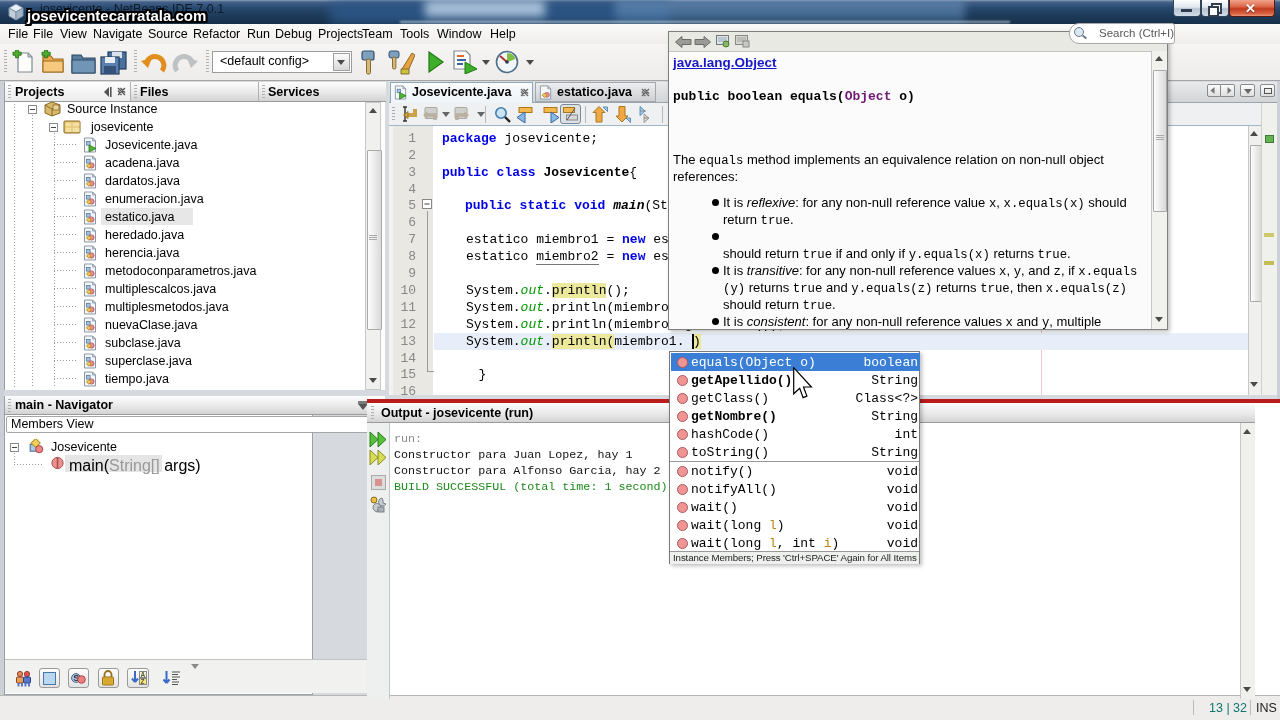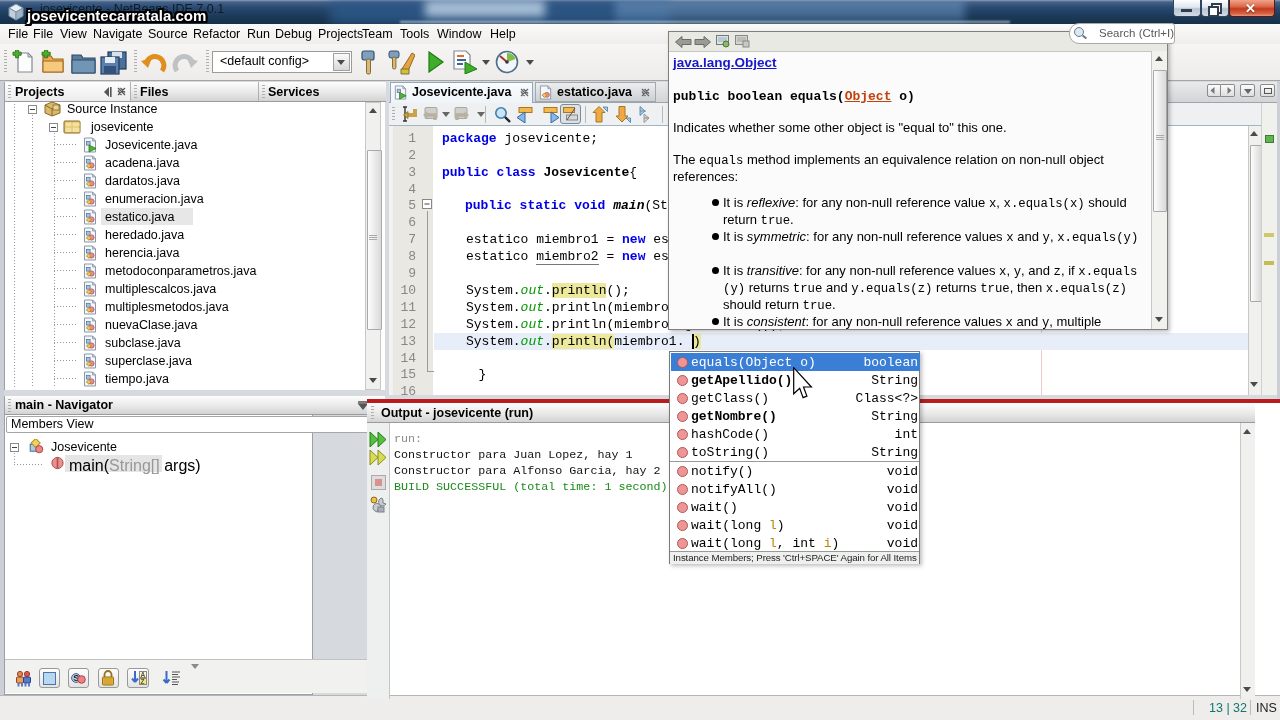--- a/index.html
+++ b/index.html
@@ -584,29 +584,28 @@
         <rect x="0.5" y="0.5" width="12" height="9" fill="#dde2e4" stroke="#777"></rect>
         <rect x="2" y="2" width="9" height="5" fill="#b8c8d4"></rect>
         <circle cx="10" cy="9" r="3" fill="#88b868" stroke="#4a7a30"></circle>
       </svg>
 <svg class="a" style="left:66px;top:3px" width="15" height="13" viewBox="0 0 15 13">
         <rect x="0.5" y="0.5" width="12" height="9" fill="#d4d4d0" stroke="#888"></rect>
         <rect x="2" y="2" width="9" height="5" fill="#bcbcb8"></rect>
         <rect x="8" y="6" width="6" height="6" fill="#c8c8c4" stroke="#888"></rect>
       </svg>
 <div class="a b" style="left:4px;top:23px;font-size:13.5px;color:#1818c8;text-decoration:underline;">java.lang.Object</div>
-<div class="a mono b" style="left:4px;top:57px;font-size:13px;">public boolean equals(<span style="color:#c2410c;text-decoration:underline;">Object</span> o)</div>
-<div class="a" style="left:4px;top:88px;font-size:13px;">Indicates whether some other object is "equal to" this one.</div>
+<div class="a mono b" style="left:4px;top:57px;font-size:13px;">public boolean equals(<span style="color:#701a75;">Object</span> o)</div>
 <div class="a" style="left:4px;top:120px;font-size:13px;">The <span class="mono" style="font-size:12.3px">equals</span> method implements an equivalence relation on non-null object</div>
 <div class="a" style="left:4px;top:137px;font-size:13px;">references:</div>
 <div class="a" style="left:43px;top:167.0px;width:7px;height:7px;border-radius:50%;background:#000;"></div>
 <div class="a" style="left:54px;top:162.5px;font-size:13px;white-space:pre;">It is <span class="i">reflexive</span>: for any non-null reference value <span class="mono" style="font-size:12.3px">x</span>, <span class="mono" style="font-size:12.3px">x.equals(x)</span> should</div>
 <div class="a" style="left:54px;top:179.5px;font-size:13px;white-space:pre;">return <span class="mono" style="font-size:12.3px">true</span>.</div>
 <div class="a" style="left:43px;top:201.0px;width:7px;height:7px;border-radius:50%;background:#000;"></div>
-<div class="a" style="left:54px;top:196.5px;font-size:13px;white-space:pre;">It is <span class="i">symmetric</span>: for any non-null reference values <span class="mono" style="font-size:12.3px">x</span> and <span class="mono" style="font-size:12.3px">y</span>, <span class="mono" style="font-size:12.3px">x.equals(y)</span></div>
+<div class="a" style="left:54px;top:213.5px;font-size:13px;white-space:pre;">should return <span class="mono" style="font-size:12.3px">true</span> if and only if <span class="mono" style="font-size:12.3px">y.equals(x)</span> returns <span class="mono" style="font-size:12.3px">true</span>.</div>
 <div class="a" style="left:43px;top:235.0px;width:7px;height:7px;border-radius:50%;background:#000;"></div>
 <div class="a" style="left:54px;top:230.5px;font-size:13px;white-space:pre;">It is <span class="i">transitive</span>: for any non-null reference values <span class="mono" style="font-size:12.3px">x</span>, <span class="mono" style="font-size:12.3px">y</span>, and <span class="mono" style="font-size:12.3px">z</span>, if <span class="mono" style="font-size:12.3px">x.equals</span></div>
 <div class="a" style="left:54px;top:247.5px;font-size:13px;white-space:pre;"><span class="mono" style="font-size:12.3px">(y)</span> returns <span class="mono" style="font-size:12.3px">true</span> and <span class="mono" style="font-size:12.3px">y.equals(z)</span> returns <span class="mono" style="font-size:12.3px">true</span>, then <span class="mono" style="font-size:12.3px">x.equals(z)</span></div>
 <div class="a" style="left:54px;top:264.5px;font-size:13px;white-space:pre;">should return <span class="mono" style="font-size:12.3px">true</span>.</div>
 <div class="a" style="left:43px;top:286.0px;width:7px;height:7px;border-radius:50%;background:#000;"></div>
 <div class="a" style="left:54px;top:281.5px;font-size:13px;white-space:pre;">It is <span class="i">consistent</span>: for any non-null reference values <span class="mono" style="font-size:12.3px">x</span> and <span class="mono" style="font-size:12.3px">y</span>, multiple</div>
 
 <div class="a" style="left:482px;top:19px;width:16px;height:278px;background:#f1f1ee;border-left:1px solid #c8c8c8;box-sizing:border-box;"></div>
 <div class="a tri-u" style="left:486px;top:24px;"></div>
 <div class="a thumb" style="left:484px;top:38px;width:12px;height:140px;"></div>

